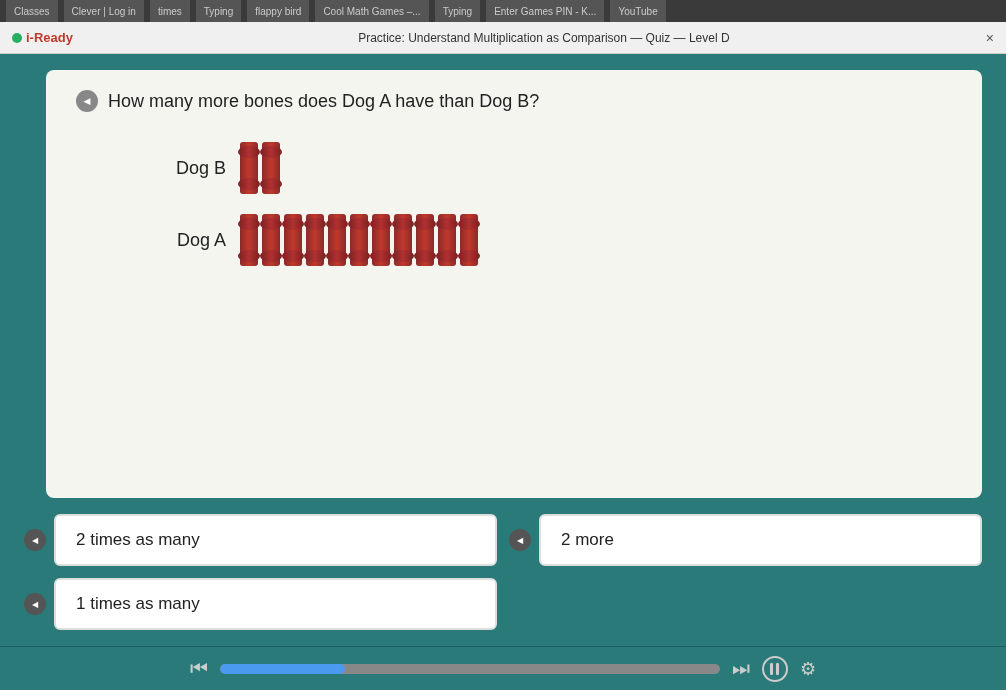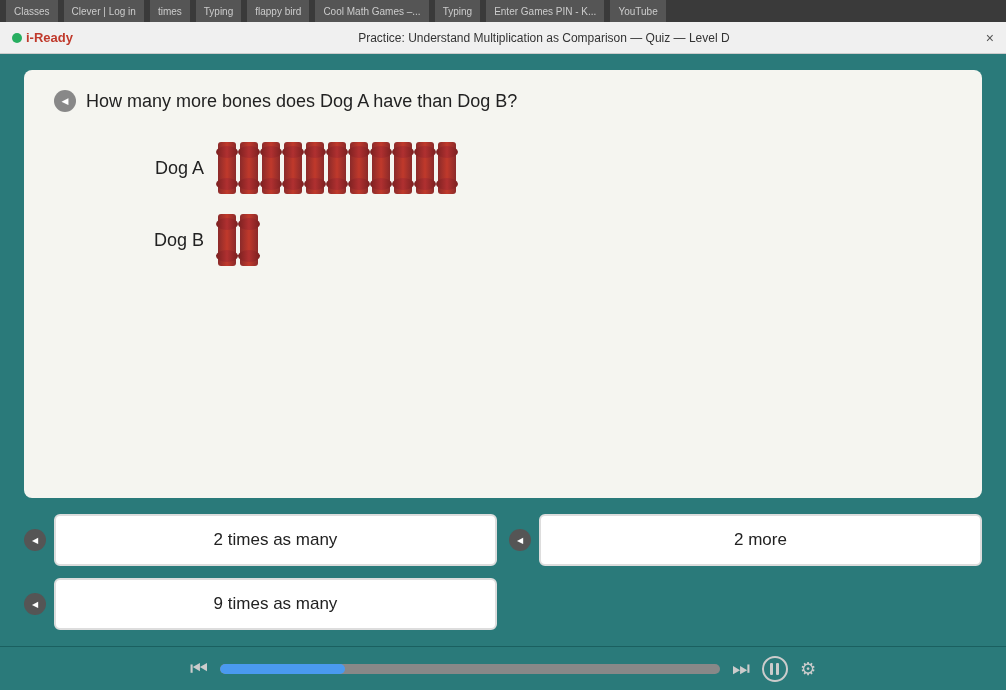--- a/index.html
+++ b/index.html
@@ -84,20 +84,21 @@
       gap: 16px;
     }
 
     
     .question-card {
       background: #f5f5f0;
       border-radius: 8px;
       padding: 20px 30px 30px 30px;
       flex: 1;
       position: relative;
+      margin-left: 22px;
     }
     .question-header {
       display: flex;
       align-items: center;
       gap: 10px;
       margin-bottom: 30px;
     }
     .audio-icon {
       width: 22px;
       height: 22px;
@@ -192,21 +193,21 @@
     }
     .answer-btn {
       flex: 1;
       padding: 14px 20px;
       background: white;
       border: 2px solid #ddd;
       border-radius: 6px;
       font-size: 17px;
       color: #222;
       cursor: pointer;
-      text-align: center;
+      text-align: left;
       transition: background 0.15s;
     }
 
     
     .bottom-bar {
       height: 44px;
       background: #2a7a7a;
       display: flex;
       align-items: center;
       justify-content: center;
@@ -294,58 +295,58 @@
 
   <div class="question-card">
     <div class="question-header">
       <div class="audio-icon"></div>
       <span class="question-text">How many more bones does Dog A have than Dog B?</span>
     </div>
 
     <div class="bones-area">
 
       <div class="dog-row">
+        <span class="dog-label">Dog B</span>
+        <div class="bones-group">
+          <div class="bone"></div>
+          <div class="bone"></div>
+        </div>
+      </div>
+
+      <div class="dog-row">
         <span class="dog-label">Dog A</span>
         <div class="bones-group">
           <div class="bone"></div>
           <div class="bone"></div>
           <div class="bone"></div>
           <div class="bone"></div>
           <div class="bone"></div>
           <div class="bone"></div>
           <div class="bone"></div>
           <div class="bone"></div>
           <div class="bone"></div>
-          <div class="bone"></div>
-          <div class="bone"></div>
-        </div>
-      </div>
-
-      <div class="dog-row">
-        <span class="dog-label">Dog B</span>
-        <div class="bones-group">
           <div class="bone"></div>
           <div class="bone"></div>
         </div>
       </div>
     </div>
   </div>
 
   <div class="answers-grid">
     <div class="answer-option">
       <div class="answer-audio"></div>
       <button class="answer-btn">2 times as many</button>
     </div>
     <div class="answer-option">
       <div class="answer-audio"></div>
       <button class="answer-btn">2 more</button>
     </div>
     <div class="answer-option">
       <div class="answer-audio"></div>
-      <button class="answer-btn">9 times as many</button>
+      <button class="answer-btn">1 times as many</button>
     </div>
   </div>
 
 </div>
 
 <div class="bottom-bar">
   <button class="progress-skip-back">⏮</button>
   <div class="progress-bar-track">
     <div class="progress-bar-fill" style="width: 25%"></div>
   </div>

